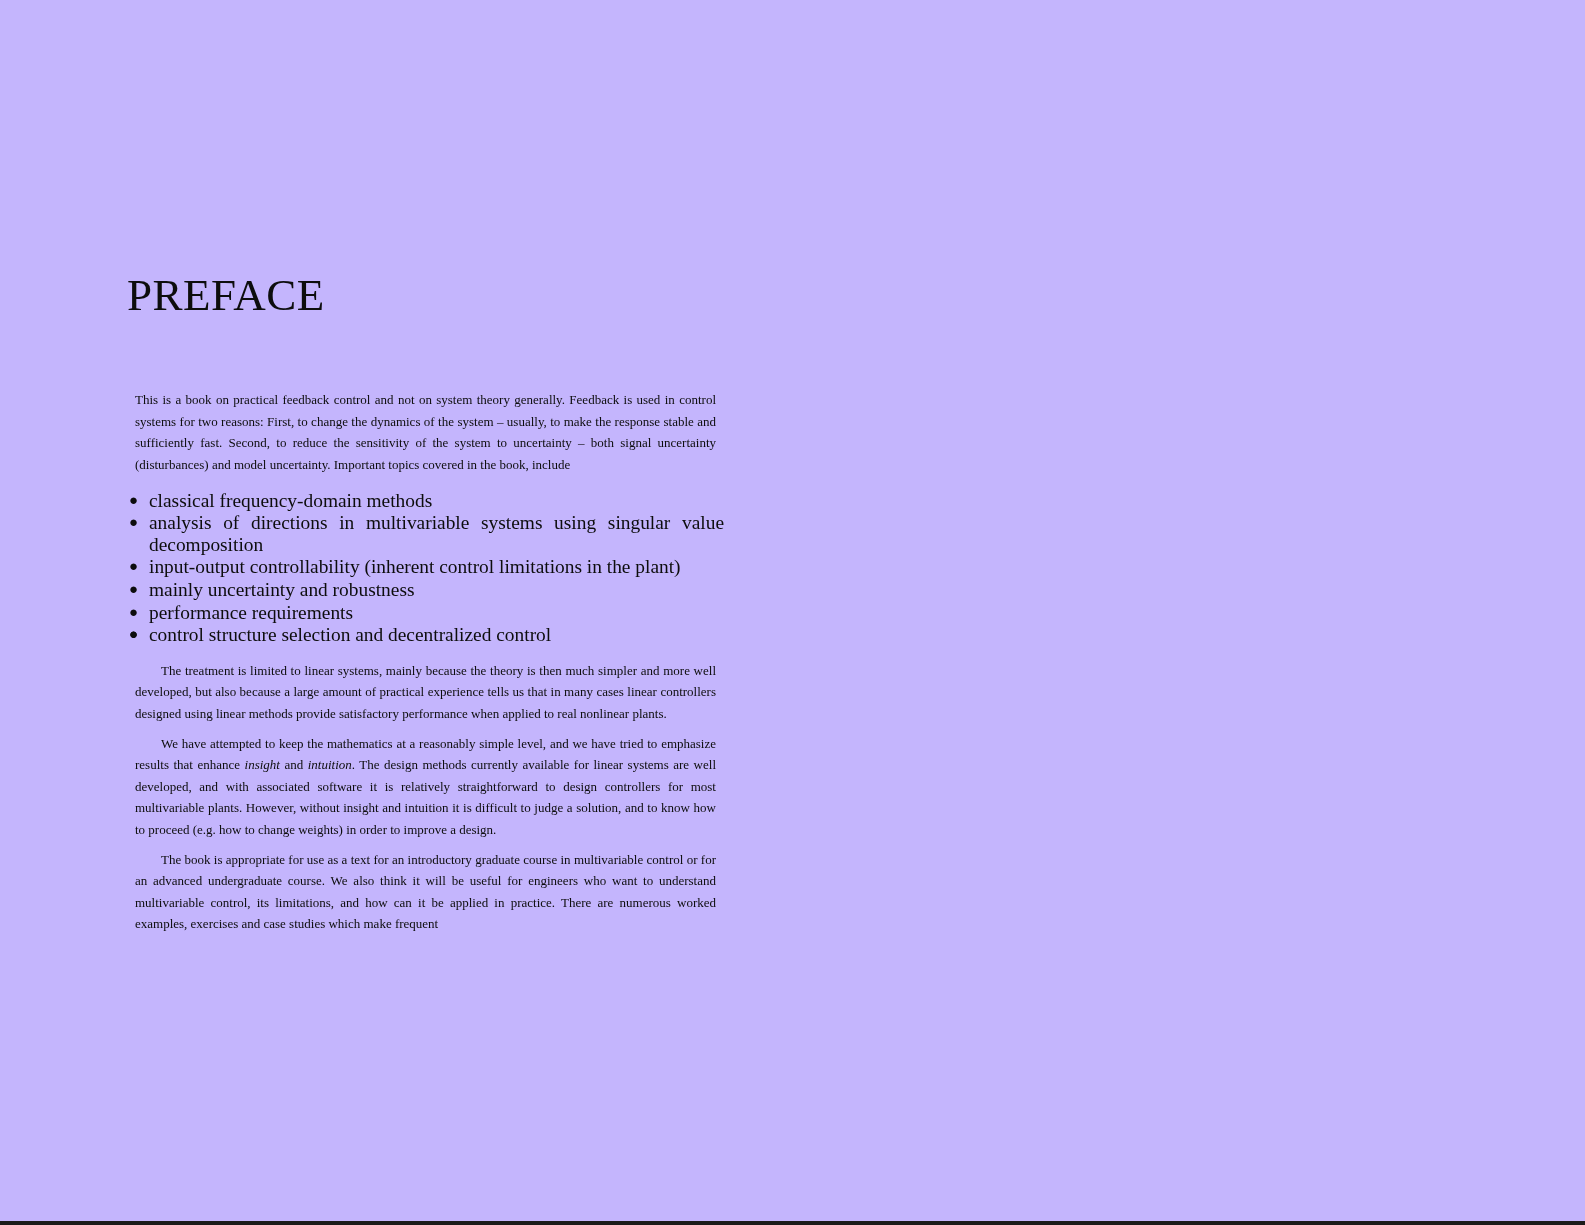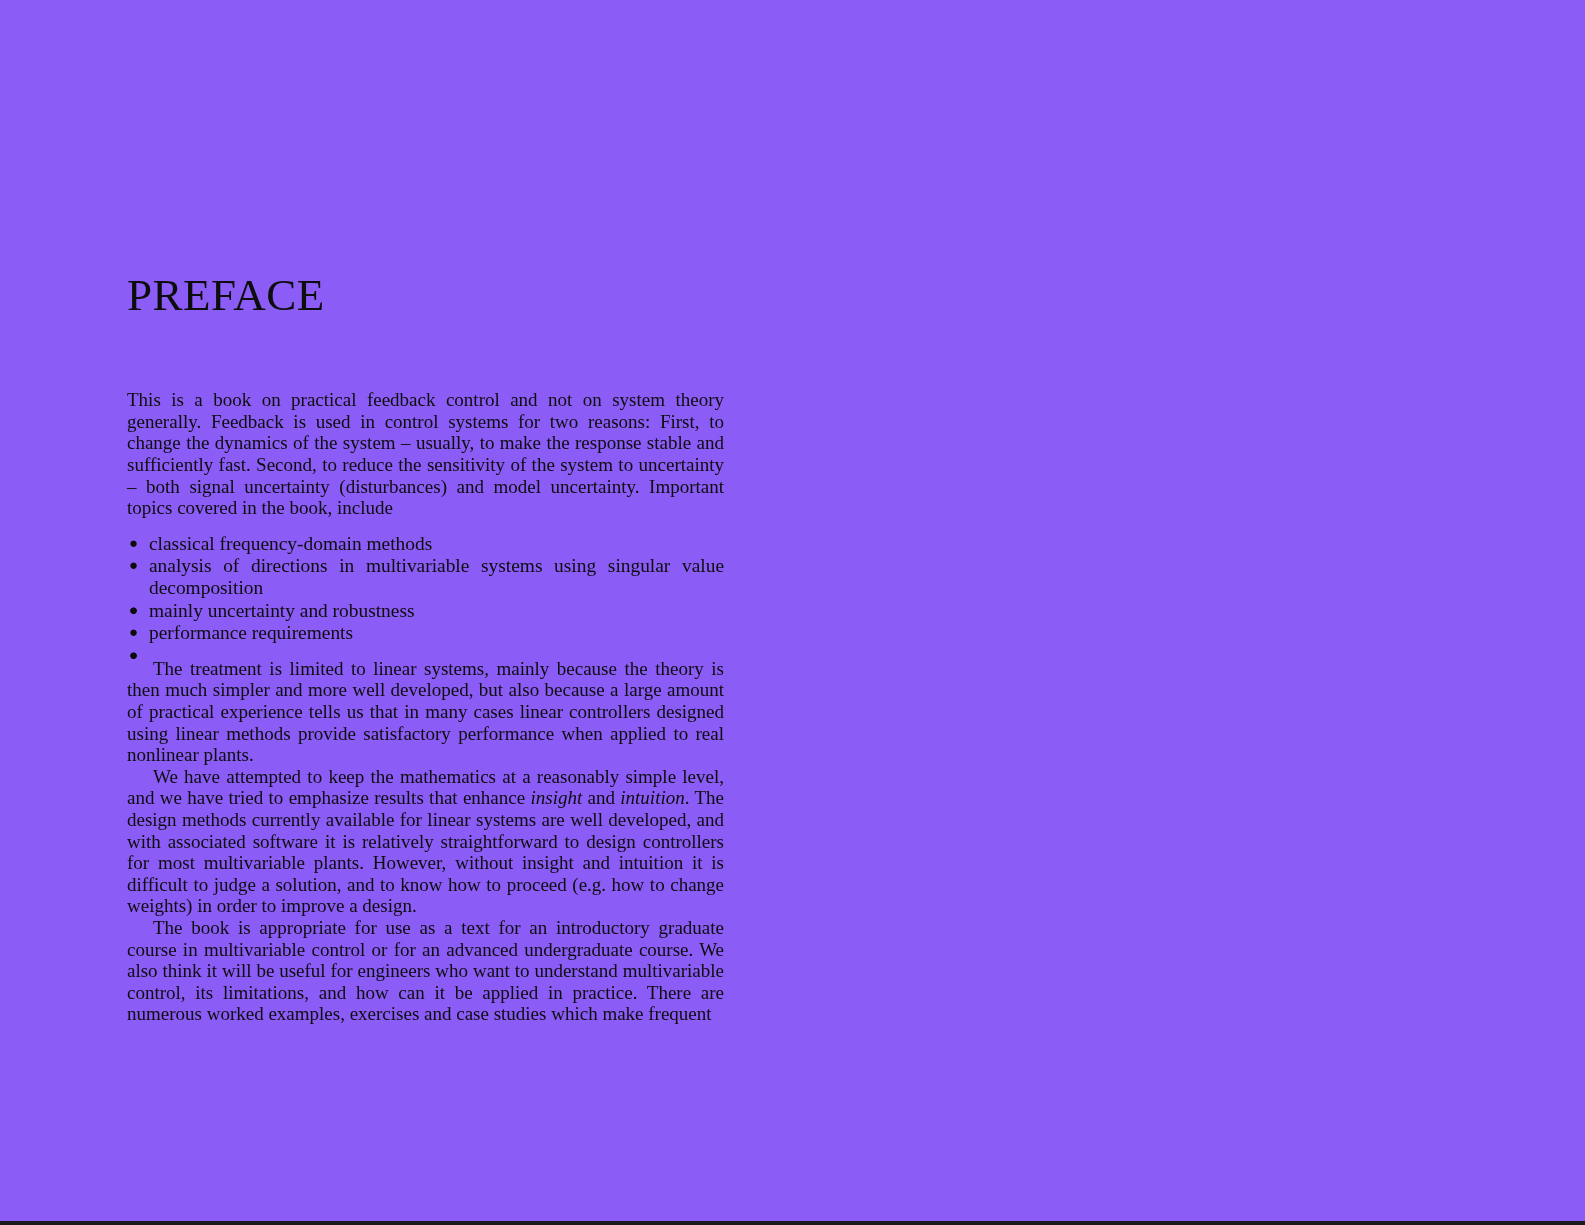--- a/index.html
+++ b/index.html
@@ -15,21 +15,21 @@
     font-family: "Liberation Serif", "DejaVu Serif", serif;
     color: #0d0d0d;
   }
 
   
   .scan-sheet {
     position: absolute;
     left: 0; top: 0;
     width: 1585px;
     height: 1225px;
-    background: #8b5cf6;
+    background: #c4b5fd;
     overflow: hidden;
   }
   .scan-bottom-edge {
     position: absolute;
     left: 0;
     top: 1221px;
     width: 1585px;
     height: 4px;
     background: #1b1b1b;
   }
@@ -53,22 +53,22 @@
   .chapter-title {
     font-size: 45px;
     line-height: 1.05;
     letter-spacing: 0.5px;
     font-weight: normal;
     margin: 0 0 70px 0;
   }
 
   
   p.body {
-    margin: 0;
-    font-size: 19px;
+    margin: 8px;
+    font-size: 13px;
     line-height: 21.6px;
     text-align: justify;
     text-justify: inter-word;
     font-family: Liberation Serif, serif;
   }
   p.body.indent { text-indent: 26px; }
   p.body.noindent { text-indent: 0; }
 
   
   ul.bullets {
@@ -109,34 +109,36 @@
         <li>
           <span class="dot">●</span>
           <span>classical frequency-domain methods</span>
         </li>
         <li>
           <span class="dot">●</span>
           <span>analysis of directions in multivariable systems using singular value decomposition</span>
         </li>
         <li>
           <span class="dot">●</span>
+          <span>input-output controllability (inherent control limitations in the plant)</span>
         </li>
         <li>
           <span class="dot">●</span>
           <span>mainly uncertainty and robustness</span>
         </li>
         <li>
           <span class="dot">●</span>
           <span>performance requirements</span>
         </li>
         <li>
           <span class="dot">●</span>
         </li>
         <li>
           <span class="dot">●</span>
+          <span>control structure selection and decentralized control</span>
         </li>
       </ul>
 
       <p class="body indent">The treatment is limited to linear systems, mainly because the theory is then much simpler and more well developed, but also because a large amount of practical experience tells us that in many cases linear controllers designed using linear methods provide satisfactory performance when applied to real nonlinear plants.</p>
 
       <p class="body indent"><span>We have attempted to keep the mathematics at a reasonably simple level, and we have tried to emphasize results that enhance </span><em>insight</em><span> and </span><em>intuition</em><span>. The design methods currently available for linear systems are well developed, and with associated software it is relatively straightforward to design controllers for most multivariable plants. However, without insight and intuition it is difficult to judge a solution, and to know how to proceed (e.g. how to change weights) in order to improve a design.</span></p>
 
       <p class="body indent">The book is appropriate for use as a text for an introductory graduate course in multivariable control or for an advanced undergraduate course. We also think it will be useful for engineers who want to understand multivariable control, its limitations, and how can it be applied in practice. There are numerous worked examples, exercises and case studies which make frequent</p>
 
     </div>

